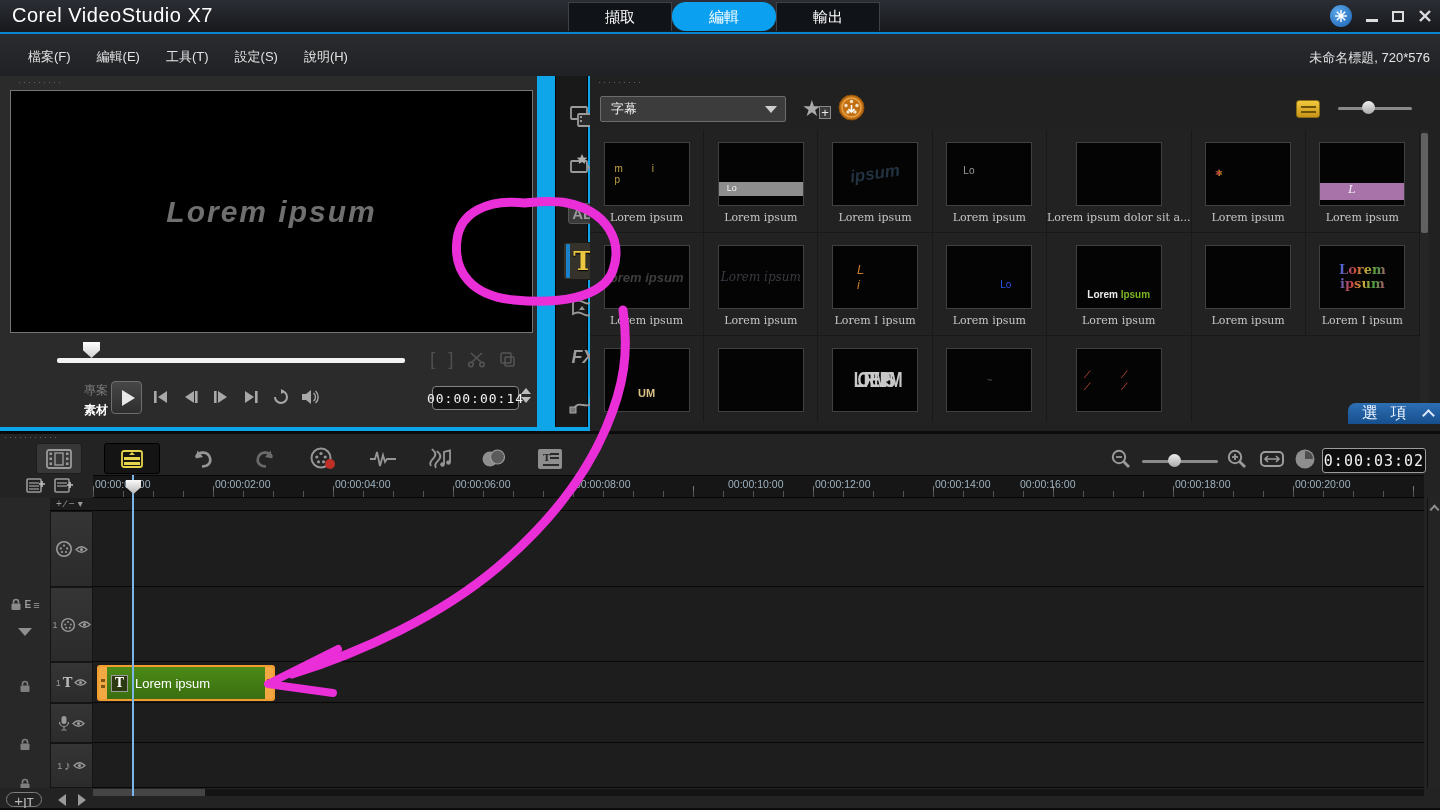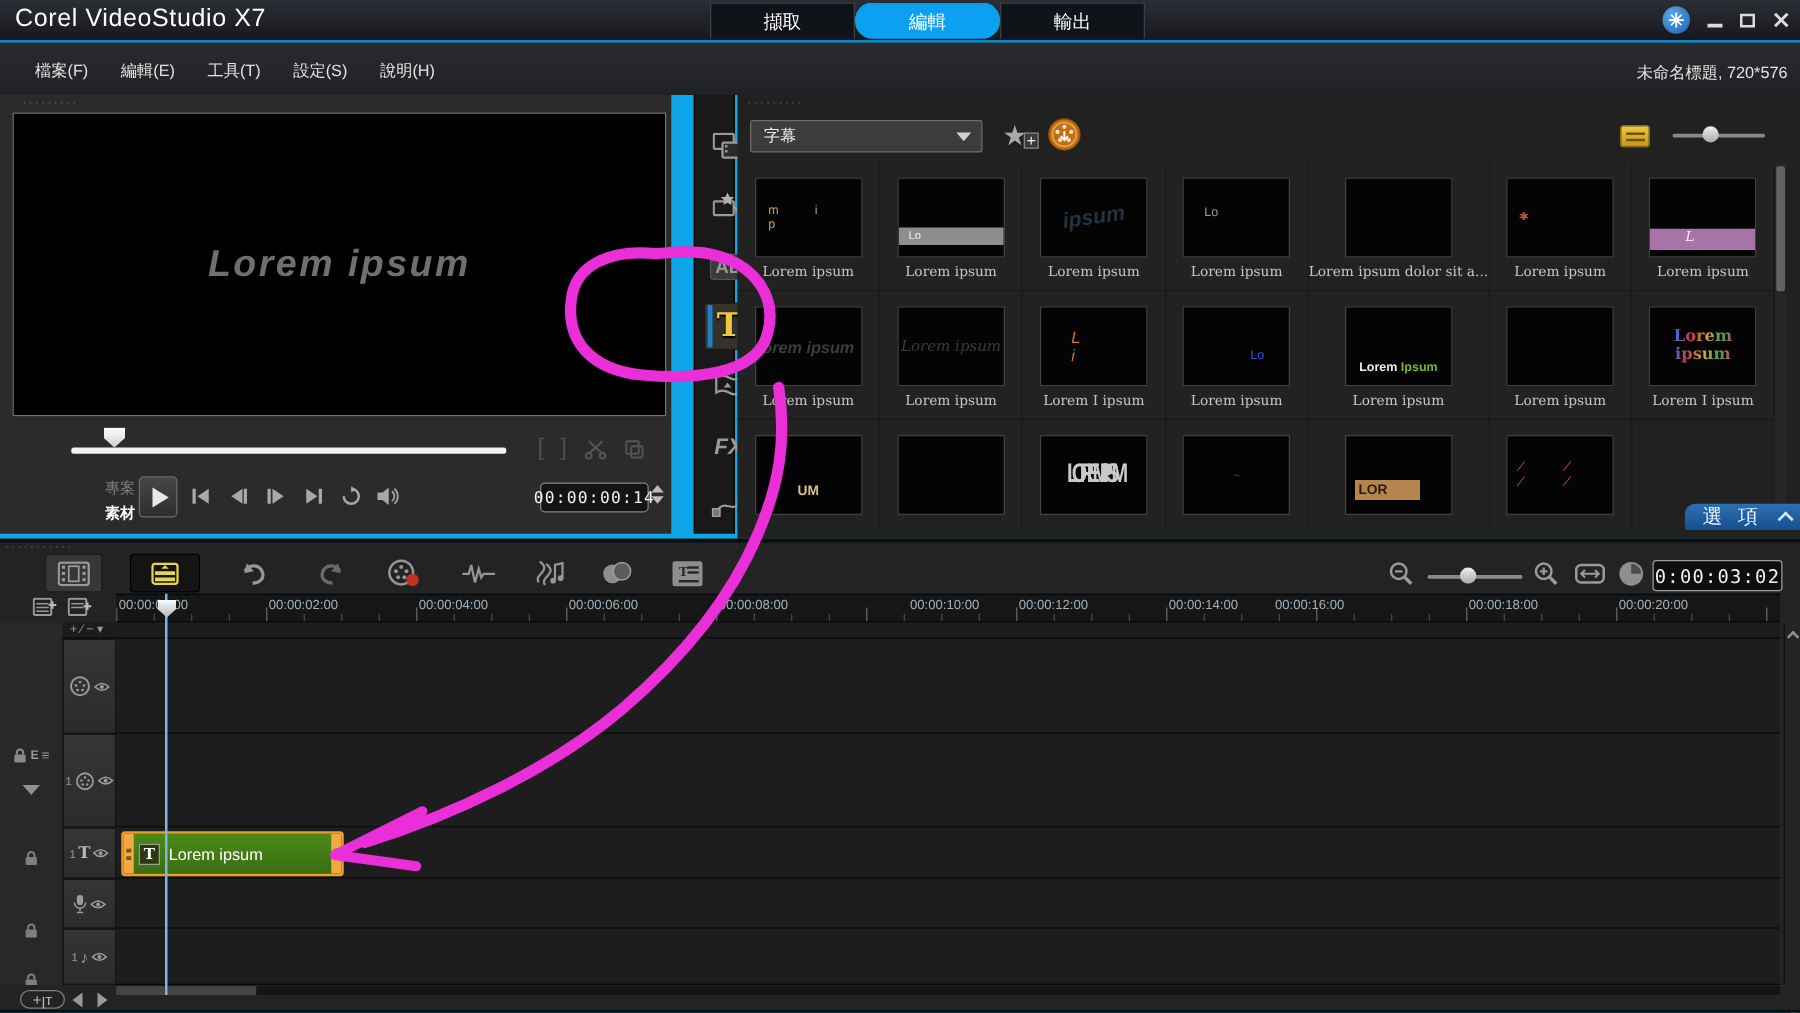--- a/index.html
+++ b/index.html
@@ -4,21 +4,21 @@
 <style>
   * { margin:0; padding:0; box-sizing:border-box; }
   html,body { width:1440px; height:810px; background:#000; font-family:"Liberation Sans",sans-serif; overflow:hidden; }
   #app { position:relative; width:1440px; height:810px; background:#0ea5e9; overflow:hidden; }
 
   
   .titlebar { position:absolute; left:0; top:0; width:1440px; height:32px;
     background:linear-gradient(#2b2e34,#16181c); display:flex; align-items:center; }
   .logo { position:absolute; left:12px; top:4px; color:#fff; font-size:20px; letter-spacing:.5px; }
   .tabs { position:absolute; left:568px; top:2px; display:flex; height:29px; }
-  .tab { width:116px; height:29px; display:flex; align-items:center; justify-content:center;
+  .tab { width:104px; height:29px; display:flex; align-items:center; justify-content:center;
     color:#fff; font-size:15px; background:#101318; border:1px solid #3c4148; border-bottom:none; cursor:default; }
   .tab.active { background:#0ba1f0; border-color:#0ba1f0;border-radius:14px; }
   .wincontrols { position:absolute; right:8px; top:5px; display:flex; align-items:center; gap:14px; }
   .helpdot { width:22px; height:22px; border-radius:50%; background:radial-gradient(circle at 35% 30%,#5aa6e8,#1d63b4); display:flex; align-items:center; justify-content:center; }
   .win-min { width:12px; height:3px; background:#dcdcdc; margin-top:8px; }
   .win-max { width:12px; height:11px; border:2px solid #dcdcdc; }
   .accentline { position:absolute; left:0; top:32px; width:1440px; height:2px; background:#0a86cf; }
 
   
   .menubar { position:absolute; left:0; top:34px; width:1440px; height:42px;
@@ -149,21 +149,21 @@
     clip-path:polygon(0 0,100% 0,100% 52%,50% 100%,0 52%); z-index:6; }
   .playhead-line { position:absolute; left:132px; top:41px; width:2px; height:321px; background:#79b5e8; z-index:5; }
 
   .tl-vscroll { position:absolute; left:1427px; top:64px; width:13px; height:321px; background:#242424; border-left:1px solid #111; }
   .chev { position:absolute; left:3px; width:7px; height:7px; border-left:2px solid #8e8e8e; border-top:2px solid #8e8e8e; }
   .chev.up { top:8px; transform:rotate(45deg); }
   .chev.down { bottom:8px; transform:rotate(-135deg); }
   .tl-bottom { position:absolute; left:0; top:354px; width:1440px; height:20px; background:#232323; }
   .hscroll { position:absolute; left:93px; top:1px; width:1331px; height:7px; background:#141414; }
   .hscroll-thumb { position:absolute; left:0; top:0; width:112px; height:7px; background:#454545; }
-  .oval-btn { position:absolute; left:16px; top:4px; width:36px; height:15px; border:1px solid #7e7e7e; border-radius:8px; color:#b8b8b8; font-size:12px; display:flex; align-items:center; justify-content:center; }
+  .oval-btn { position:absolute; left:6px; top:4px; width:36px; height:15px; border:1px solid #7e7e7e; border-radius:8px; color:#b8b8b8; font-size:15px; display:flex; align-items:center; justify-content:center; }
   .arrow-left { position:absolute; left:58px; top:6px; width:0; height:0; border-top:6px solid transparent; border-bottom:6px solid transparent; border-right:8px solid #9a9a9a; }
   .arrow-right { position:absolute; left:78px; top:6px; width:0; height:0; border-top:6px solid transparent; border-bottom:6px solid transparent; border-left:8px solid #9a9a9a; }
   .bottom-strip { position:absolute; left:0; top:374px; width:1440px; height:5px; background:#0c0c0c; }
 
   .annotation-layer { position:absolute; left:0; top:0; width:1440px; height:810px; pointer-events:none; z-index:50; }
   svg.icon { display:block; }
 </style>
 </head>
 <body>
 
@@ -464,26 +464,20 @@
           <div class="lib-label"></div>
         </div>
         <div class="lib-cell">
           <div class="thumb">
             <span class="t-faint-mark">~</span>
           </div>
           <div class="lib-label"></div>
         </div>
         <div class="lib-cell">
           <div class="thumb">
-            <span class="t-bar-tan">LOR</span>
-          </div>
-          <div class="lib-label"></div>
-        </div>
-        <div class="lib-cell">
-          <div class="thumb">
             <span class="t-red-ticks">∕ ∕ ∕ ∕</span>
           </div>
           <div class="lib-label"></div>
         </div>
       </div>
     <div class="lib-scrollbar">
         <div class="lib-scroll-thumb"></div>
       </div>
     <div class="options-bar">
       <span class="options-label">選 項</span>

